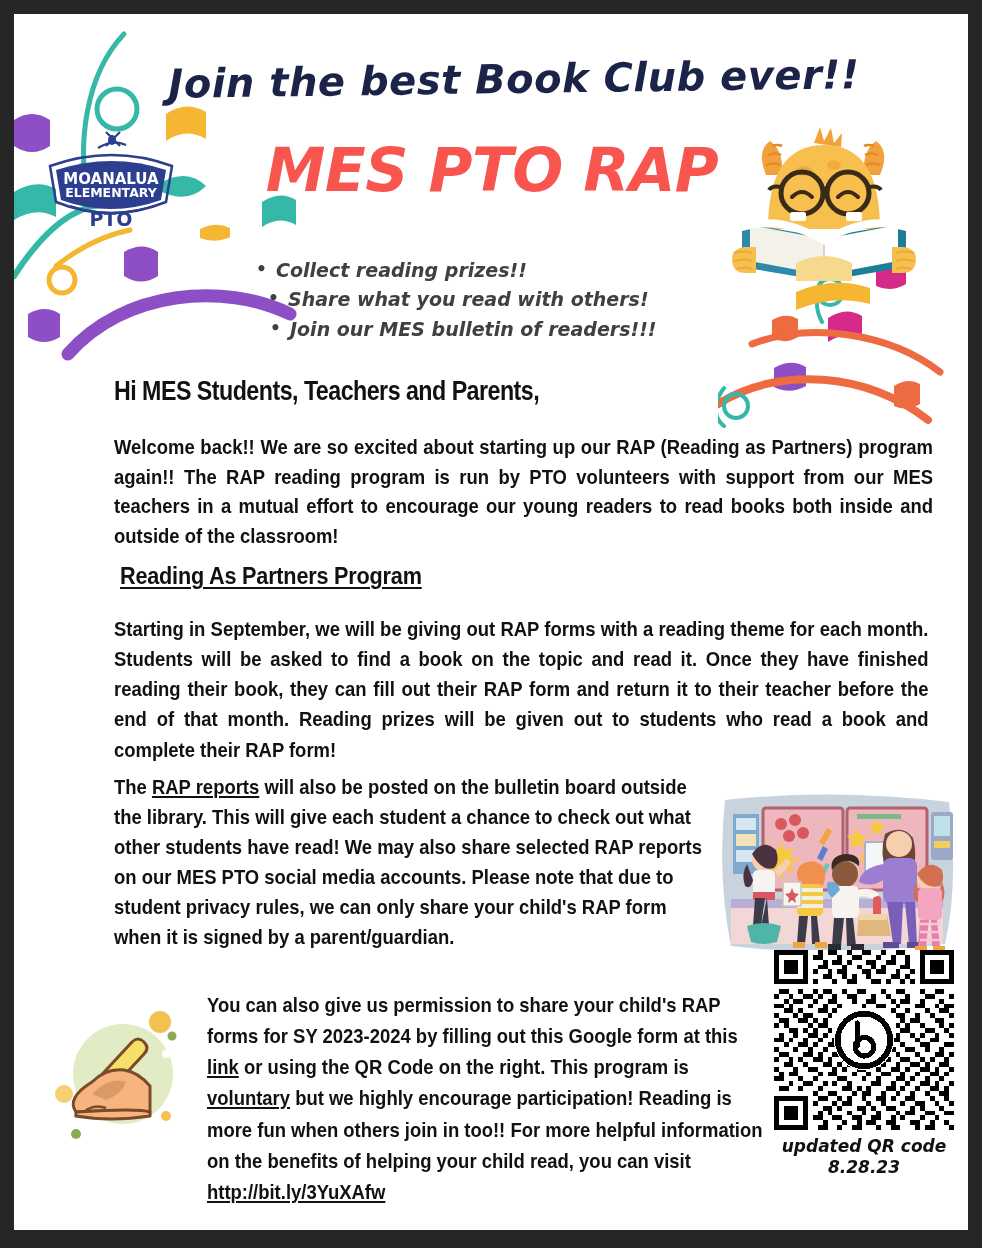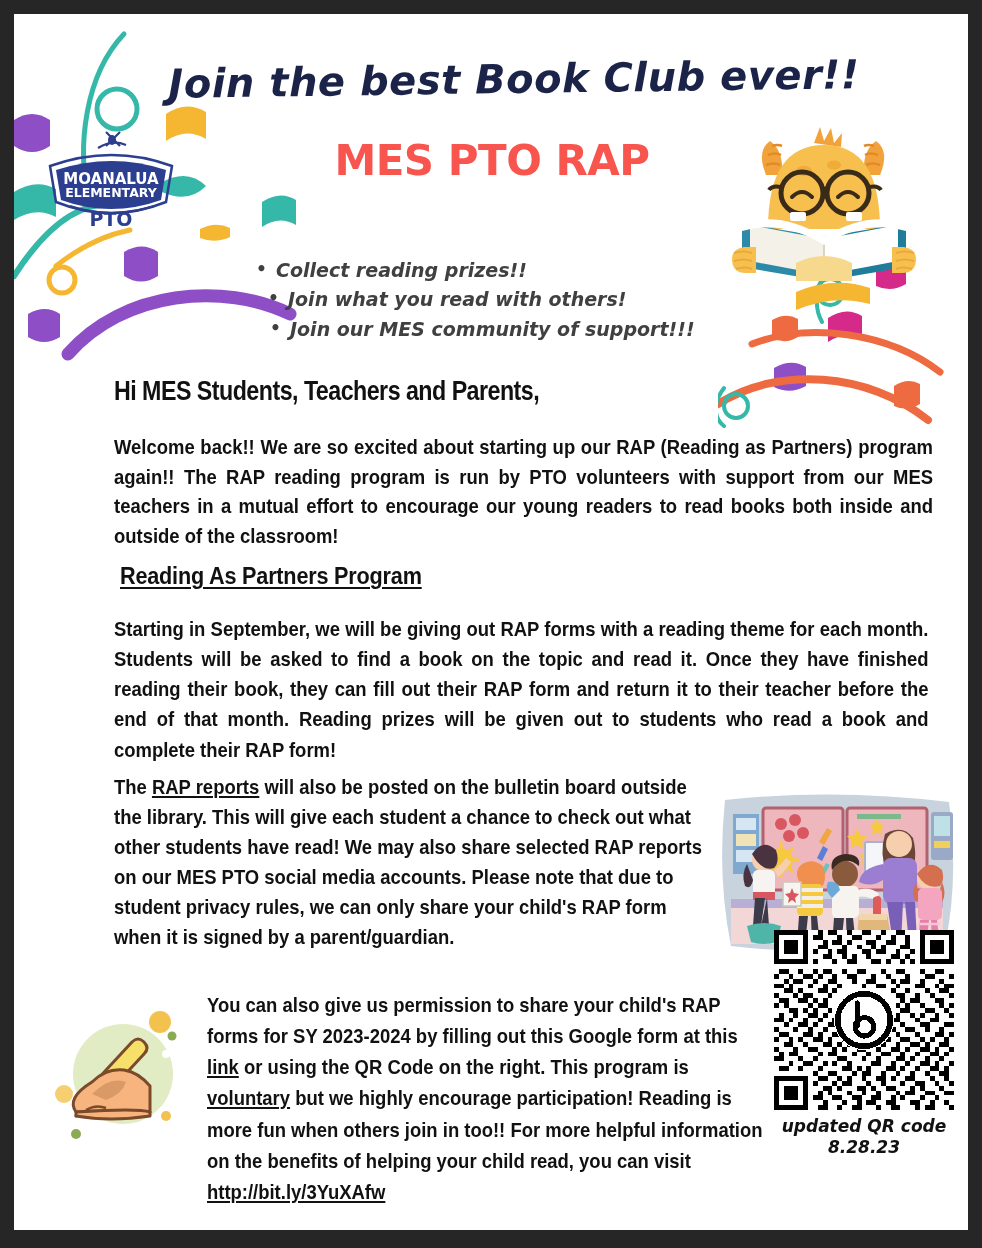--- a/index.html
+++ b/index.html
@@ -39,21 +39,21 @@
 
   
   #title-block {
     position: absolute; left: 178px; top: 126px; width: 600px;
     text-align: center;
     color: #f9554f;
     font-family: "DejaVu Sans", sans-serif;
     font-weight: 700;
     line-height: 1.02;
   }
-  #title-line1 { font-size: 42px; letter-spacing: -0.5px; }
+  #title-line1 { font-size: 60px; letter-spacing: -0.5px; font-style: italic; }
   #title-line2 { font-size: 46px; letter-spacing: -1.2px; }
 
   
   #tagline-list {
     position: absolute; left: 240px; top: 242px; width: 520px;
     list-style: none;
   }
   #tagline-list li {
     font-family: "DejaVu Sans", sans-serif;
     font-weight: 700; font-style: italic;
@@ -120,21 +120,21 @@
   }
   .u { text-decoration: underline; text-underline-offset: 2px; }
 
   
   #classroom { position: absolute; left: 703px; top: 772px; width: 240px; height: 172px; }
 
   
   #pencil-illo { position: absolute; left: 34px; top: 984px; width: 150px; height: 150px; }
 
   
-  #qr-block { position: absolute; left: 757px; top: 916px; width: 186px; text-align: center; }
+  #qr-block { position: absolute; left: 757px; top: 936px; width: 186px; text-align: center; }
   #qr-code { width: 180px; height: 180px; display: block; margin: 0 auto; }
   #qr-caption {
     margin-top: 6px;
     font-family: "DejaVu Sans", sans-serif;
     font-weight: 700; font-style: italic;
     font-size: 17px; color: #111; line-height: 1.25;
   }
 </style>
 </head>
 <body>
@@ -189,22 +189,22 @@
   </svg>
 
   <div id="headline">Join the best Book Club ever!!</div>
 
   <div id="title-block">
     <div id="title-line1">MES PTO RAP</div>
   </div>
 
   <ul id="tagline-list">
     <li>Collect reading prizes!!</li>
-    <li class="indent1">Join  what you read with others!</li>
-    <li class="indent2">Join our MES community of support!!!</li>
+    <li class="indent1">Share  what you read with others!</li>
+    <li class="indent2">Join our MES bulletin of readers!!!</li>
   </ul>
 
   <svg id="monster" viewBox="0 0 200 165">
 
     <path d="M36 56 q -10 -24 4 -34 q 14 10 12 34 z" fill="#f2a23b"></path>
     <path d="M36 46 q 8 -3 14 0 M38 36 q 8 -3 13 0 M42 27 q 6 -2 10 0" stroke="#e08b28" stroke-width="2.6" fill="none"></path>
     <path d="M150 56 q 10 -24 -4 -34 q -14 10 -12 34 z" fill="#f2a23b"></path>
     <path d="M150 46 q -8 -3 -14 0 M148 36 q -8 -3 -13 0 M144 27 q -6 -2 -10 0" stroke="#e08b28" stroke-width="2.6" fill="none"></path>
 
     <path d="M84 24 l 6 -16 4 14 7 -13 3 15 8 -10 -1 14 z" fill="#f2a23b"></path>

